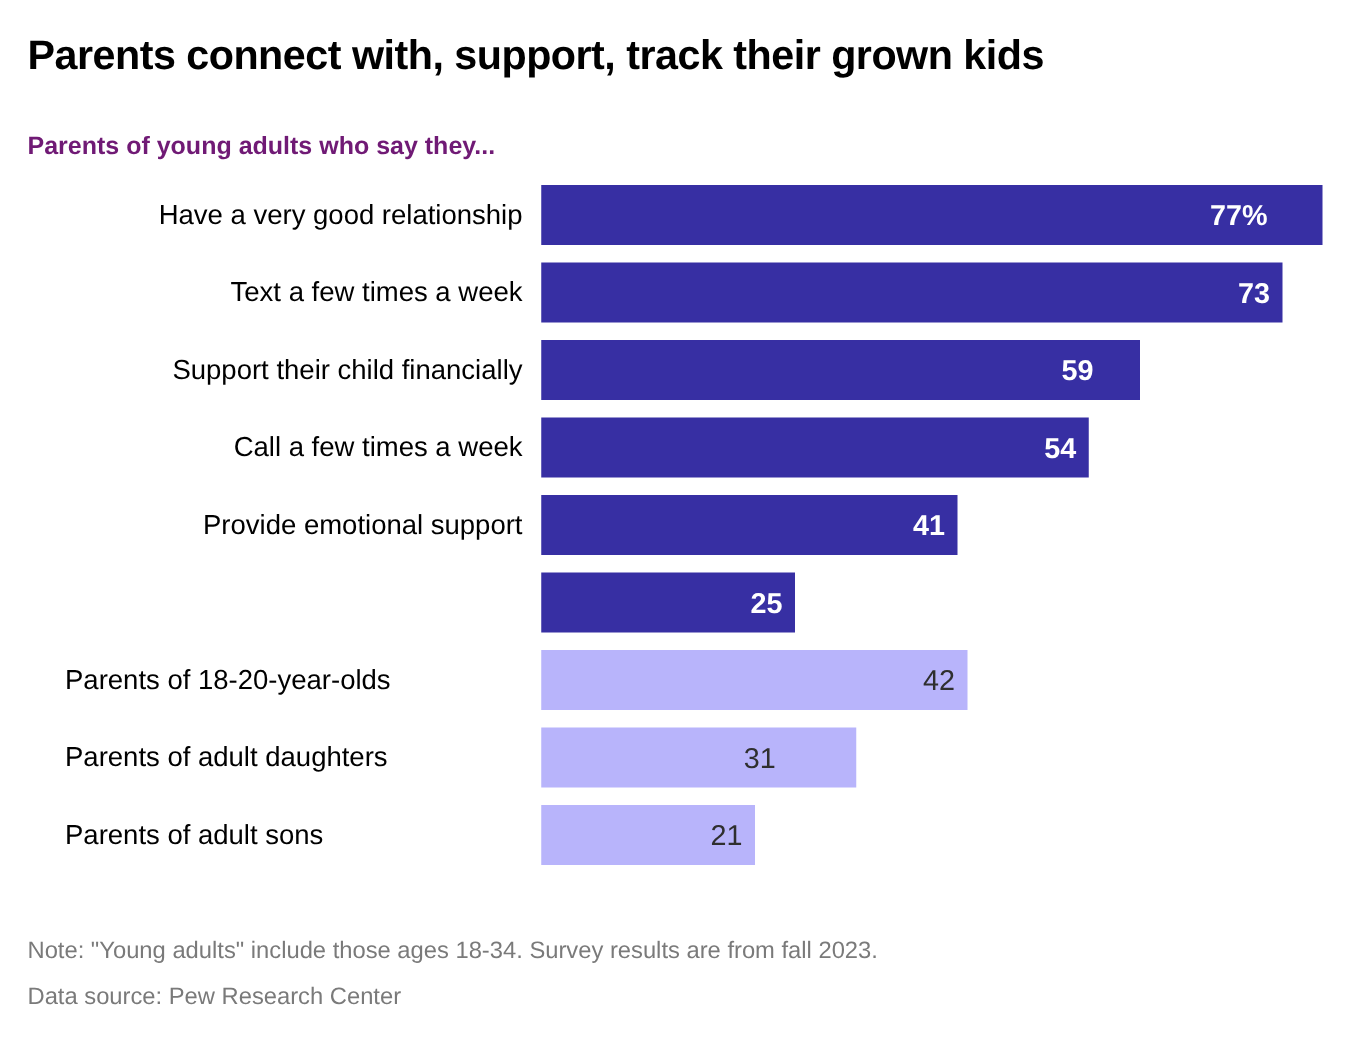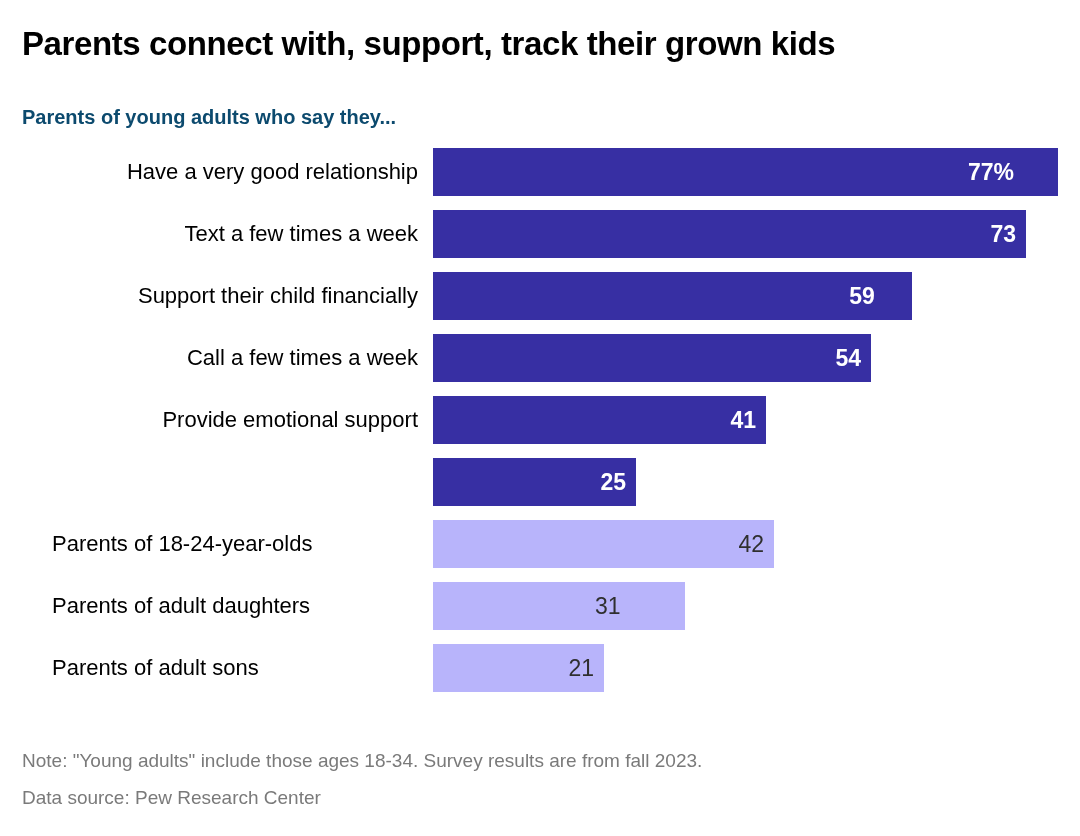--- a/index.html
+++ b/index.html
@@ -32,21 +32,21 @@
     color: #000000;
     white-space: nowrap;
   }
   #chart-subtitle {
     position: absolute;
     left: 22px;
     top: 104px;
     font-size: 20px;
     font-weight: bold;
     line-height: 26px;
-    color: #0c4a6e;
+    color: #701a75;
     white-space: nowrap;
   }
   #plot-area {
     position: absolute;
     left: 0;
     top: 148px;
     width: 1080px;
     height: 562px;
     padding-left: 44px;
   }
@@ -164,21 +164,21 @@
           <div class="bar-value inside-dark" style="left: 243px; width: 80px; text-align: right;">41</div>
         </div>
       </div>
       <div class="bar-row" style="top: 310px;">
         <div class="bar-track">
           <div class="bar" style="width: 203px; background: rgb(55, 47, 163);"></div>
           <div class="bar-value inside-dark" style="left: 113px; width: 80px; text-align: right;">25</div>
         </div>
       </div>
       <div class="bar-row" style="top: 372px;">
-        <div class="row-label sub">Parents of 18-24-year-olds</div>
+        <div class="row-label sub">Parents of 18-20-year-olds</div>
         <div class="bar-track">
           <div class="bar" style="width: 341px; background: rgb(184, 180, 251);"></div>
           <div class="bar-value inside-light" style="left: 251px; width: 80px; text-align: right;">42</div>
         </div>
       </div>
       <div class="bar-row" style="top: 434px;">
         <div class="row-label sub">Parents of adult daughters</div>
         <div class="bar-track">
           <div class="bar" style="width: 252px; background: rgb(184, 180, 251);"></div>
           <div class="bar-value inside-light" style="left: 162px; width: 80px; ">31</div>

